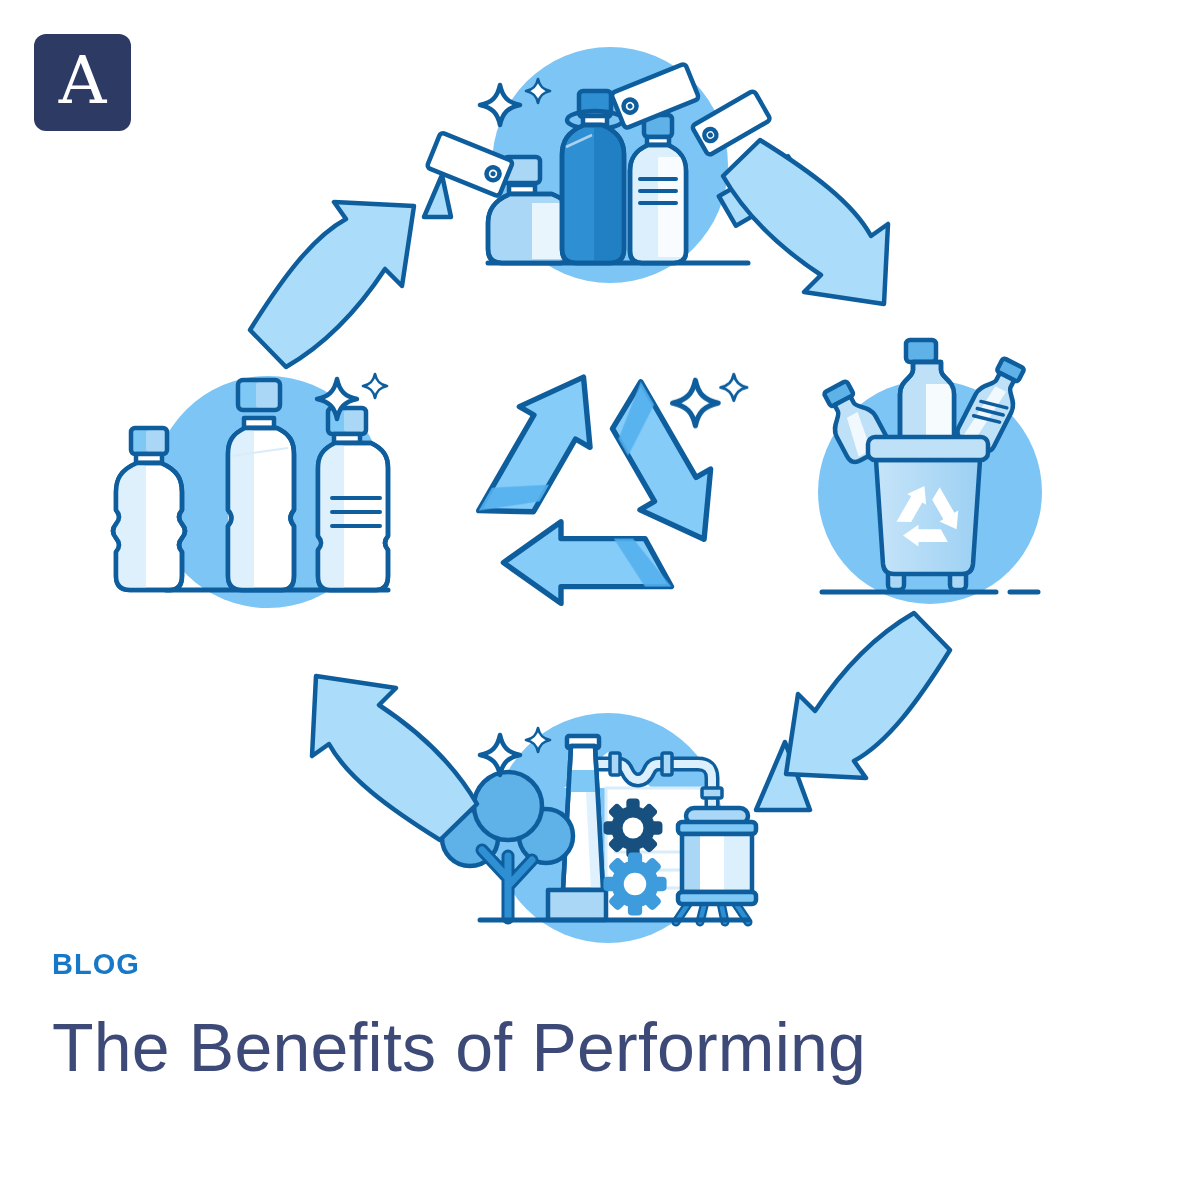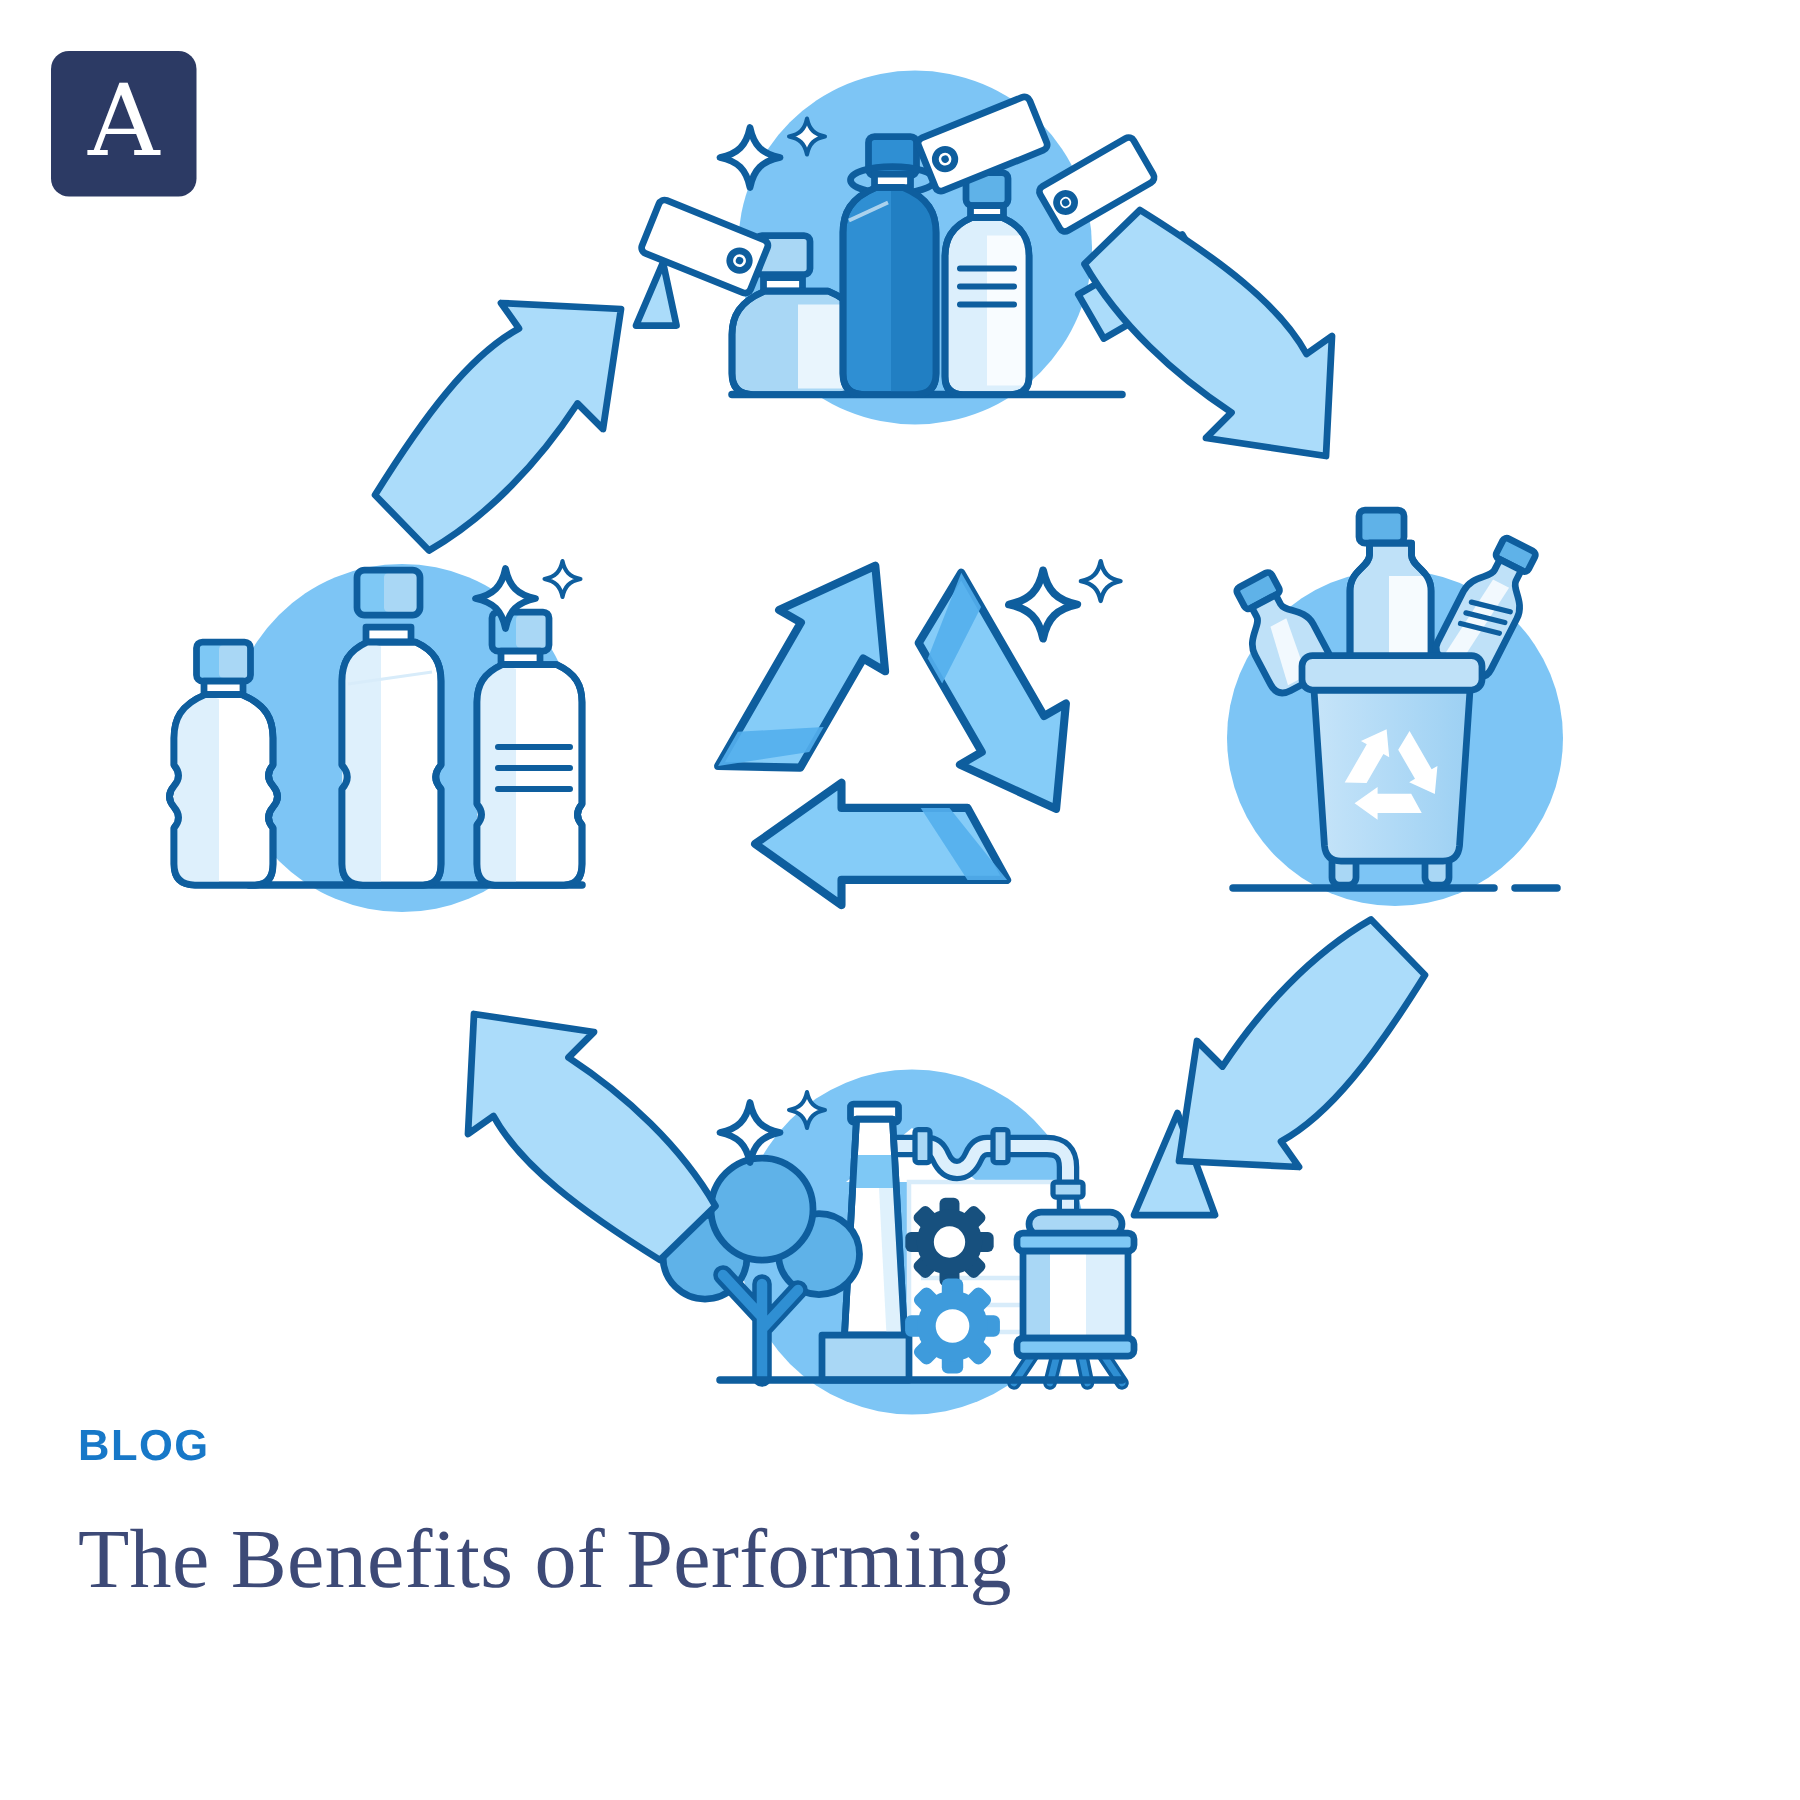--- a/index.html
+++ b/index.html
@@ -5,22 +5,22 @@
   html,body{margin:0;padding:0;background:#fff;}
   .page{position:relative;width:1200px;height:1200px;background:#fff;overflow:hidden;
         font-family:"Liberation Sans",sans-serif;}
   .logo{position:absolute;left:34px;top:34px;width:97px;height:97px;border-radius:12px;
         background:var(--navy-logo);display:flex;align-items:center;justify-content:center;}
   .logo-letter{font-family:"DejaVu Serif","Liberation Serif",serif;font-size:66px;color:#fff;
         line-height:1;transform:translateY(-2px);}
   .scene{position:absolute;left:0;top:0;}
   .caption{position:absolute;left:27px;top:948px;width:1130px;margin-left:25px;}
   .blog{font-size:29px;font-weight:700;letter-spacing:1px;color:var(--blog);}
-  .title{margin:24px 0 0 0;font-size:56px;font-weight:300;line-height:1.26;
-        color:var(--title);letter-spacing:0.2px;font-family:Liberation Serif, serif;}
+  .title{margin:24px 0 0 0;font-size:68px;font-weight:300;line-height:1.26;
+        color:var(--title);letter-spacing:0.2px;}
 
   
   .st{stroke:var(--outline);stroke-width:4.5;stroke-linejoin:round;stroke-linecap:round;}
   .ln{stroke:var(--outline);stroke-width:5;stroke-linecap:round;fill:none;}
   .th{stroke-width:4;}
   .ns{stroke:none;}
   .f-circle{fill:var(--circle);}   .f-white{fill:#fff;}
   .f-none{fill:none;}              .f-light{fill:var(--light-fill);}
   .f-lighter{fill:var(--lighter-fill);} .f-pale{fill:var(--pale);}
   .f-sky{fill:var(--sky);}         .f-midlight{fill:var(--mid-light);}

